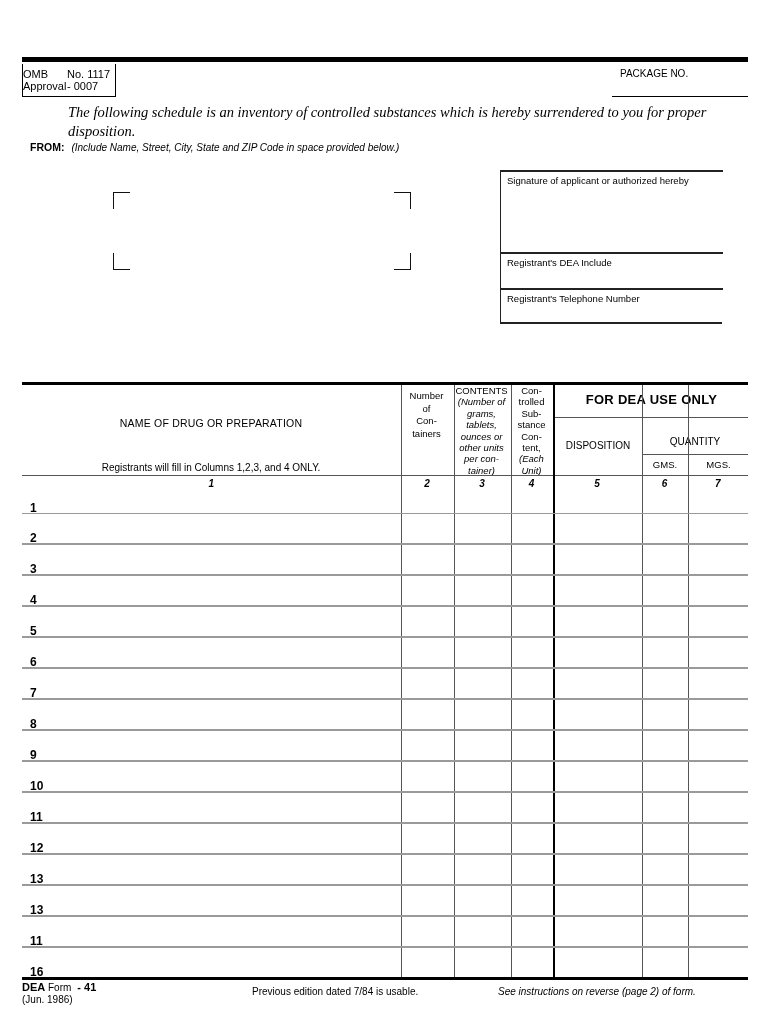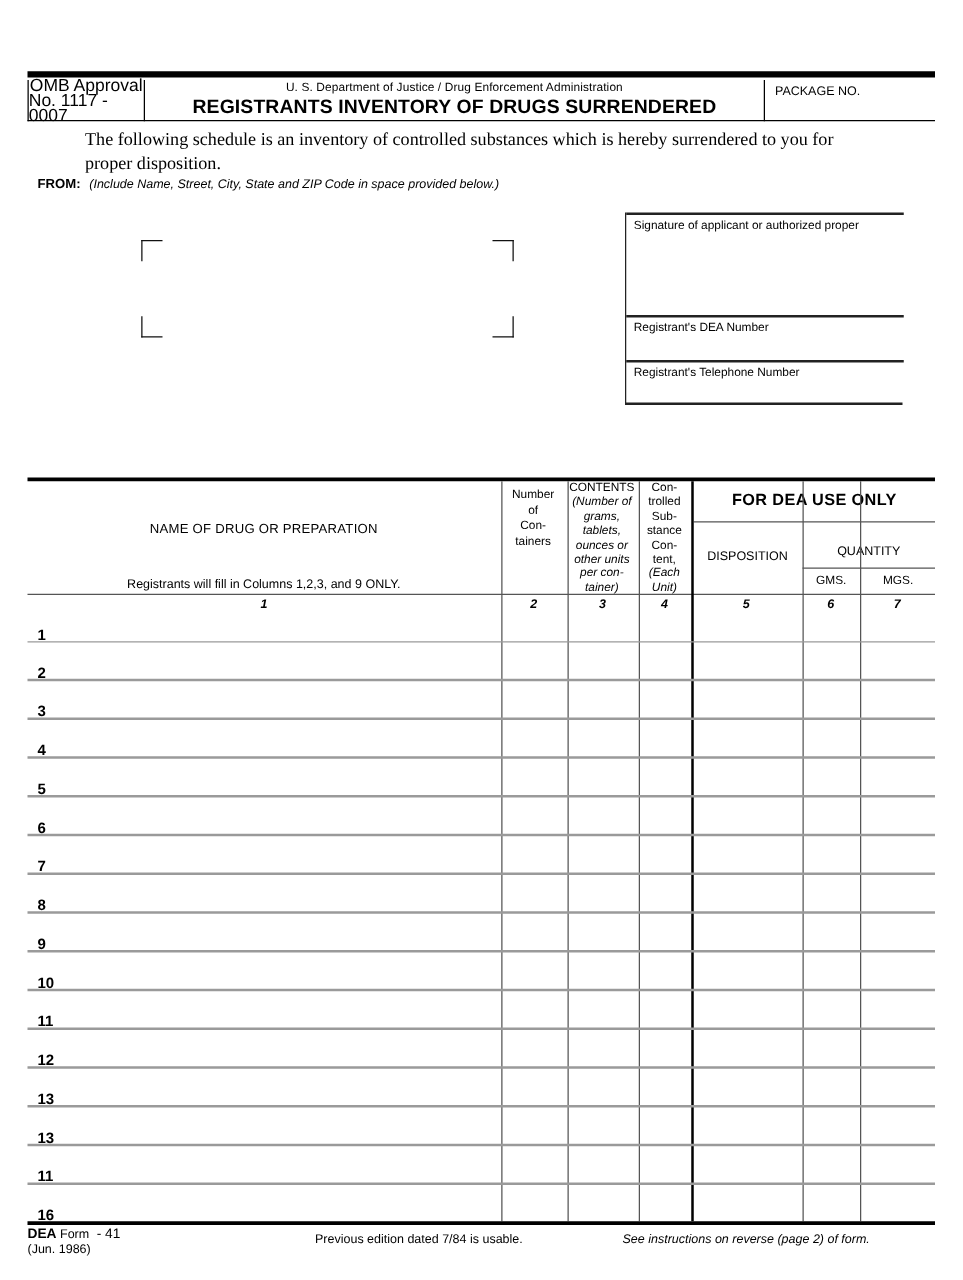--- a/index.html
+++ b/index.html
@@ -13,43 +13,43 @@
 
   
   .abs{position:absolute;}
 
   
   #top-rule{left:22px;top:57px;width:726px;height:5px;background:#000;}
   #omb-cell{
     left:22px;top:64px;width:94px;height:33px;
     border-left:1px solid #000;border-right:1px solid #000;border-bottom:1px solid #000;
     box-sizing:border-box;
-    display:flex;flex-direction:column;align-items:center;justify-content:center;
-    font-size:14px;line-height:12px;
+    display:flex;flex-direction:row;align-items:center;justify-content:center;
+    font-size:11px;line-height:12px;
   }
   #title-cell{
     left:116px;top:64px;width:496px;height:33px;
     border-bottom:1px solid #000;border-right:1px solid #000;
     box-sizing:border-box;
     display:flex;flex-direction:column;align-items:center;justify-content:center;
   }
   #agency-line{font-size:9.5px;letter-spacing:.1px;}
   #form-title{font-size:15.5px;font-weight:bold;letter-spacing:.1px;margin-top:1px;}
   #package-cell{
     left:612px;top:64px;width:136px;height:33px;
     border-bottom:1px solid #000;
     box-sizing:border-box;
     display:flex;align-items:flex-start;padding:4px 0 0 8px;
     font-size:10px;
   }
 
   
   #intro{
     left:68px;top:103px;width:640px;
-    font-family:"Liberation Serif", serif;font-size:14.5px;line-height:19px;
+    font-family:"Liberation Serif", serif;font-size:14.5px;line-height:19px;font-style:italic;
   }
 
   
   #from-row{left:30px;top:141px;display:flex;align-items:baseline;gap:7px;}
   #from-label{font-size:10.5px;font-weight:bold;}
   #from-hint{font-size:10px;font-style:italic;}
 
   
   .crop{position:absolute;width:16px;height:16px;}
   .crop.tl{border-left:1.6px solid #111;border-top:1.6px solid #111;}
@@ -121,79 +121,75 @@
   #colnum-rule{left:22px;top:475px;width:726px;height:1px;background:#555;}
   .colnum{position:absolute;top:478px;font-size:10px;font-weight:bold;font-style:italic;text-align:center;}
 
   
   .rowline{position:absolute;left:22px;width:726px;height:1.6px;background:#9a9a9a;}
   .rownum{position:absolute;font-size:12px;font-weight:bold;line-height:12px;}
 
   
   #foot-form{left:22px;top:981px;font-size:10px;line-height:12px;}
   #foot-form .dea{font-weight:bold;font-size:11px;}
-  #foot-form .dash{font-weight:normal;font-size:11px;}
+  #foot-form .dash{font-weight:bold;font-size:11px;}
   #foot-prev{left:252px;top:986px;font-size:10px;}
   #foot-instr{left:498px;top:986px;font-size:10px;font-style:italic;}
 </style>
 </head>
 <body>
 
 <div class="sheet">
 
   <div class="abs" id="top-rule"></div>
 
   <div class="abs" id="omb-cell">
     <div>OMB Approval</div>
     <div>No.  1117 - 0007</div>
   </div>
 
-  <div class="abs" id="title-cell">
-    <div id="agency-line">U. S. Department of Justice / Drug Enforcement Administration</div>
-    <div id="form-title">REGISTRANTS INVENTORY OF DRUGS SURRENDERED</div>
-  </div>
 
   <div class="abs" id="package-cell">
     <span>PACKAGE NO.</span>
   </div>
 
   <div class="abs" id="intro">The following schedule is an inventory of controlled substances which is hereby surrendered to you for proper disposition.</div>
 
   <div class="abs" id="from-row">
     <span id="from-label">FROM:</span>
     <span id="from-hint">(Include Name, Street, City, State and ZIP Code in space provided below.)</span>
   </div>
 
   <div class="crop tl" style="left:113px;top:192px;"></div>
   <div class="crop tr" style="left:394px;top:192px;"></div>
   <div class="crop bl" style="left:113px;top:253px;"></div>
   <div class="crop br" style="left:394px;top:253px;"></div>
   <div class="abs" style="left:129px;top:208px;width:265px;height:45px;"></div>
 
   <div class="sigbox" id="sig-1">
     <div class="rule"></div>
-    <div class="cap">Signature of applicant or authorized proper</div>
+    <div class="cap">Signature of applicant or authorized hereby</div>
   </div>
   <div class="sigbox" id="sig-2">
     <div class="rule"></div>
-    <div class="cap">Registrant's DEA Number</div>
+    <div class="cap">Registrant's DEA Include</div>
   </div>
   <div class="sigbox" id="sig-3">
     <div class="rule"></div>
     <div class="cap">Registrant's Telephone Number</div>
   </div>
   <div class="abs" id="sig-bottom-rule"></div>
 
 
   <div class="abs" id="table-top-rule"></div>
 
   <div class="abs" id="hdr-name">
     <span>NAME OF DRUG OR PREPARATION</span>
   </div>
-  <div class="abs" id="hdr-registrants">Registrants will fill in Columns 1,2,3, and 9 ONLY.</div>
+  <div class="abs" id="hdr-registrants">Registrants will fill in Columns 1,2,3, and 4 ONLY.</div>
 
   <div class="abs" id="hdr-num-containers" style="white-space:pre-line;">Number
 of
 Con-
 tainers</div>
 
   <div class="abs" id="hdr-contents">
     <div class="cap">CONTENTS</div>
     <div class="sub" style="white-space:pre-line;">(Number of
 grams,

